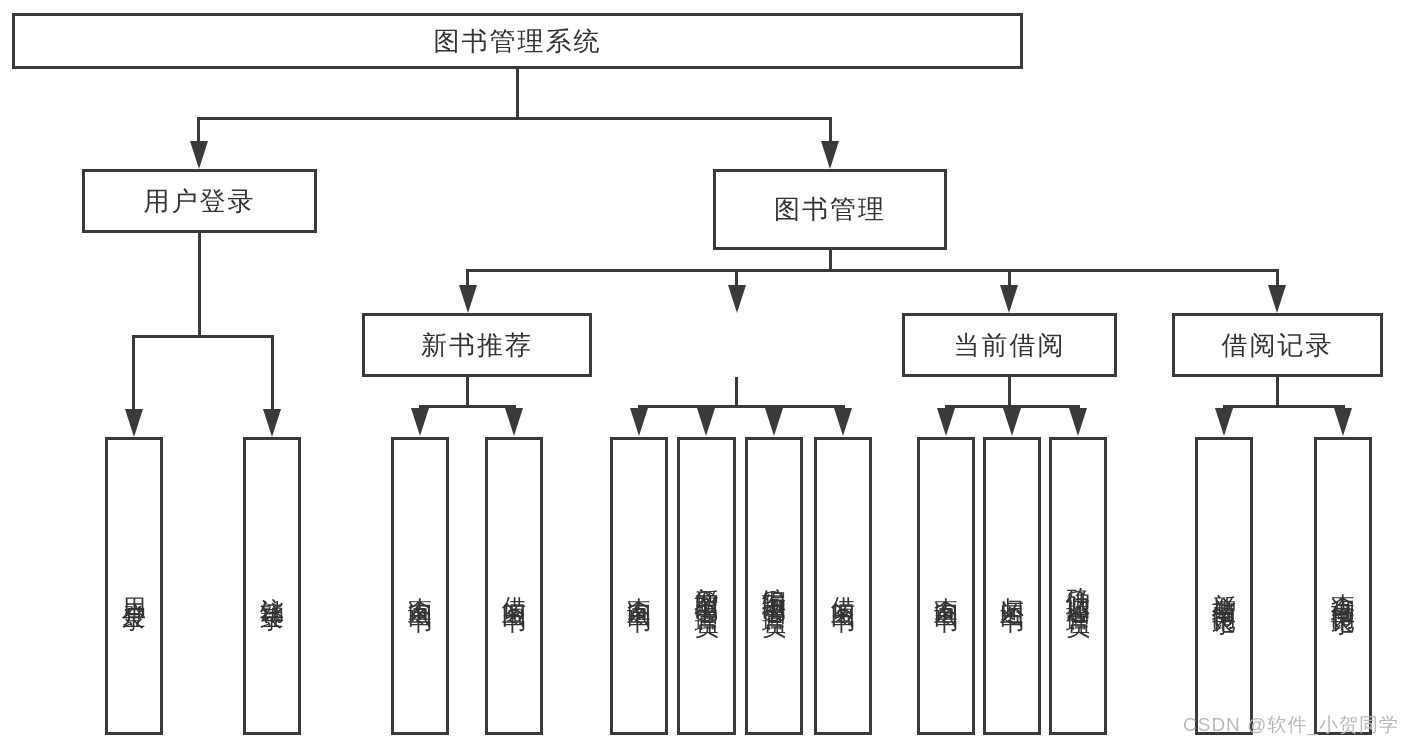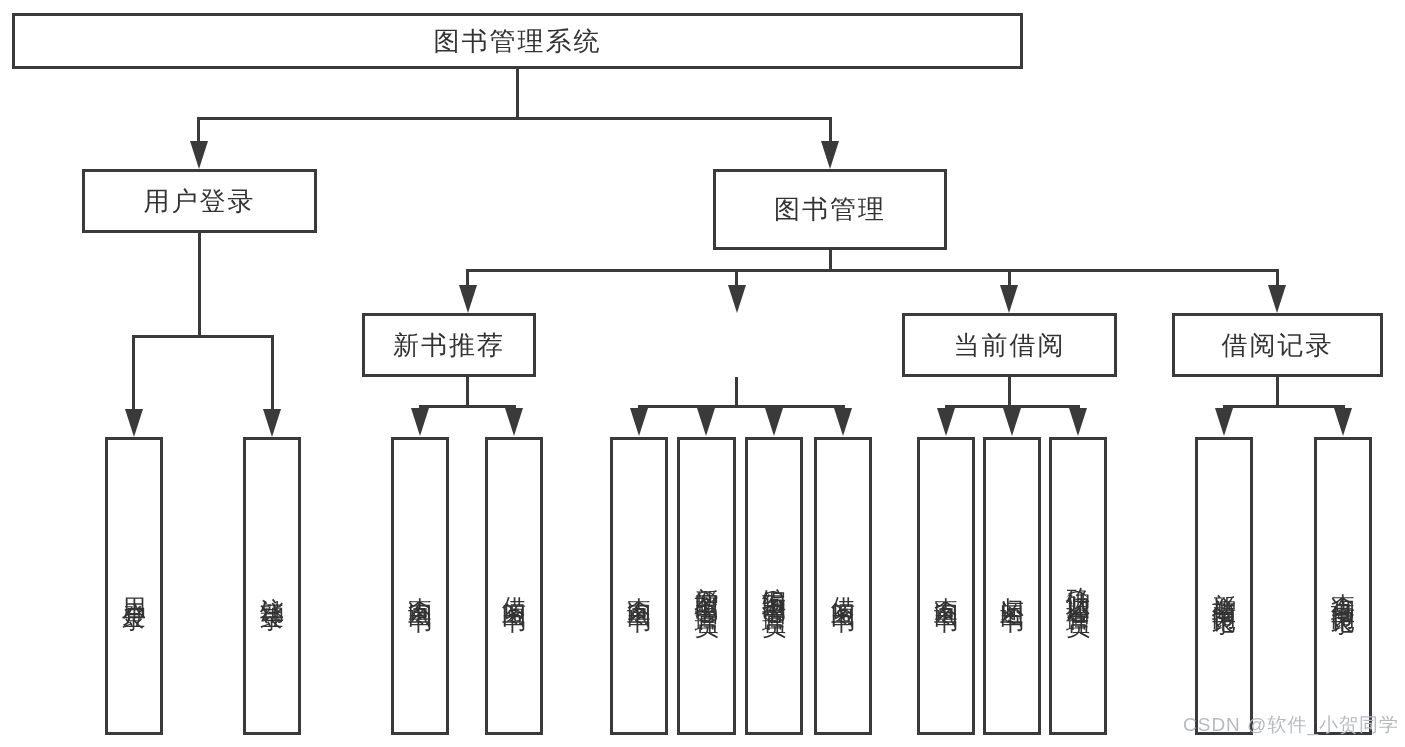--- a/index.html
+++ b/index.html
@@ -76,21 +76,21 @@
   <div class="hline" style="left:466px;top:269px;width:813px"></div>
   <div class="vline" style="left:466px;top:269px;height:18px"></div>
   <div class="arrowhead" style="left:459px;top:285px"></div>
   <div class="vline" style="left:735px;top:269px;height:18px"></div>
   <div class="arrowhead" style="left:728px;top:285px"></div>
   <div class="vline" style="left:1008px;top:269px;height:18px"></div>
   <div class="arrowhead" style="left:1000px;top:285px"></div>
   <div class="vline" style="left:1276px;top:269px;height:18px"></div>
   <div class="arrowhead" style="left:1268px;top:285px"></div>
 
-  <div class="hbox" style="left:362px;top:313px;width:174px;height:64px">
+  <div class="hbox" style="left:362px;top:313px;width:230px;height:64px">
     <span>新书推荐</span>
   </div>
   <div class="hbox" style="left:902px;top:313px;width:215px;height:64px">
     <span>当前借阅</span>
   </div>
   <div class="hbox" style="left:1172px;top:313px;width:211px;height:64px">
     <span>借阅记录</span>
   </div>
 
   <div class="vline" style="left:466px;top:377px;height:30px"></div>

